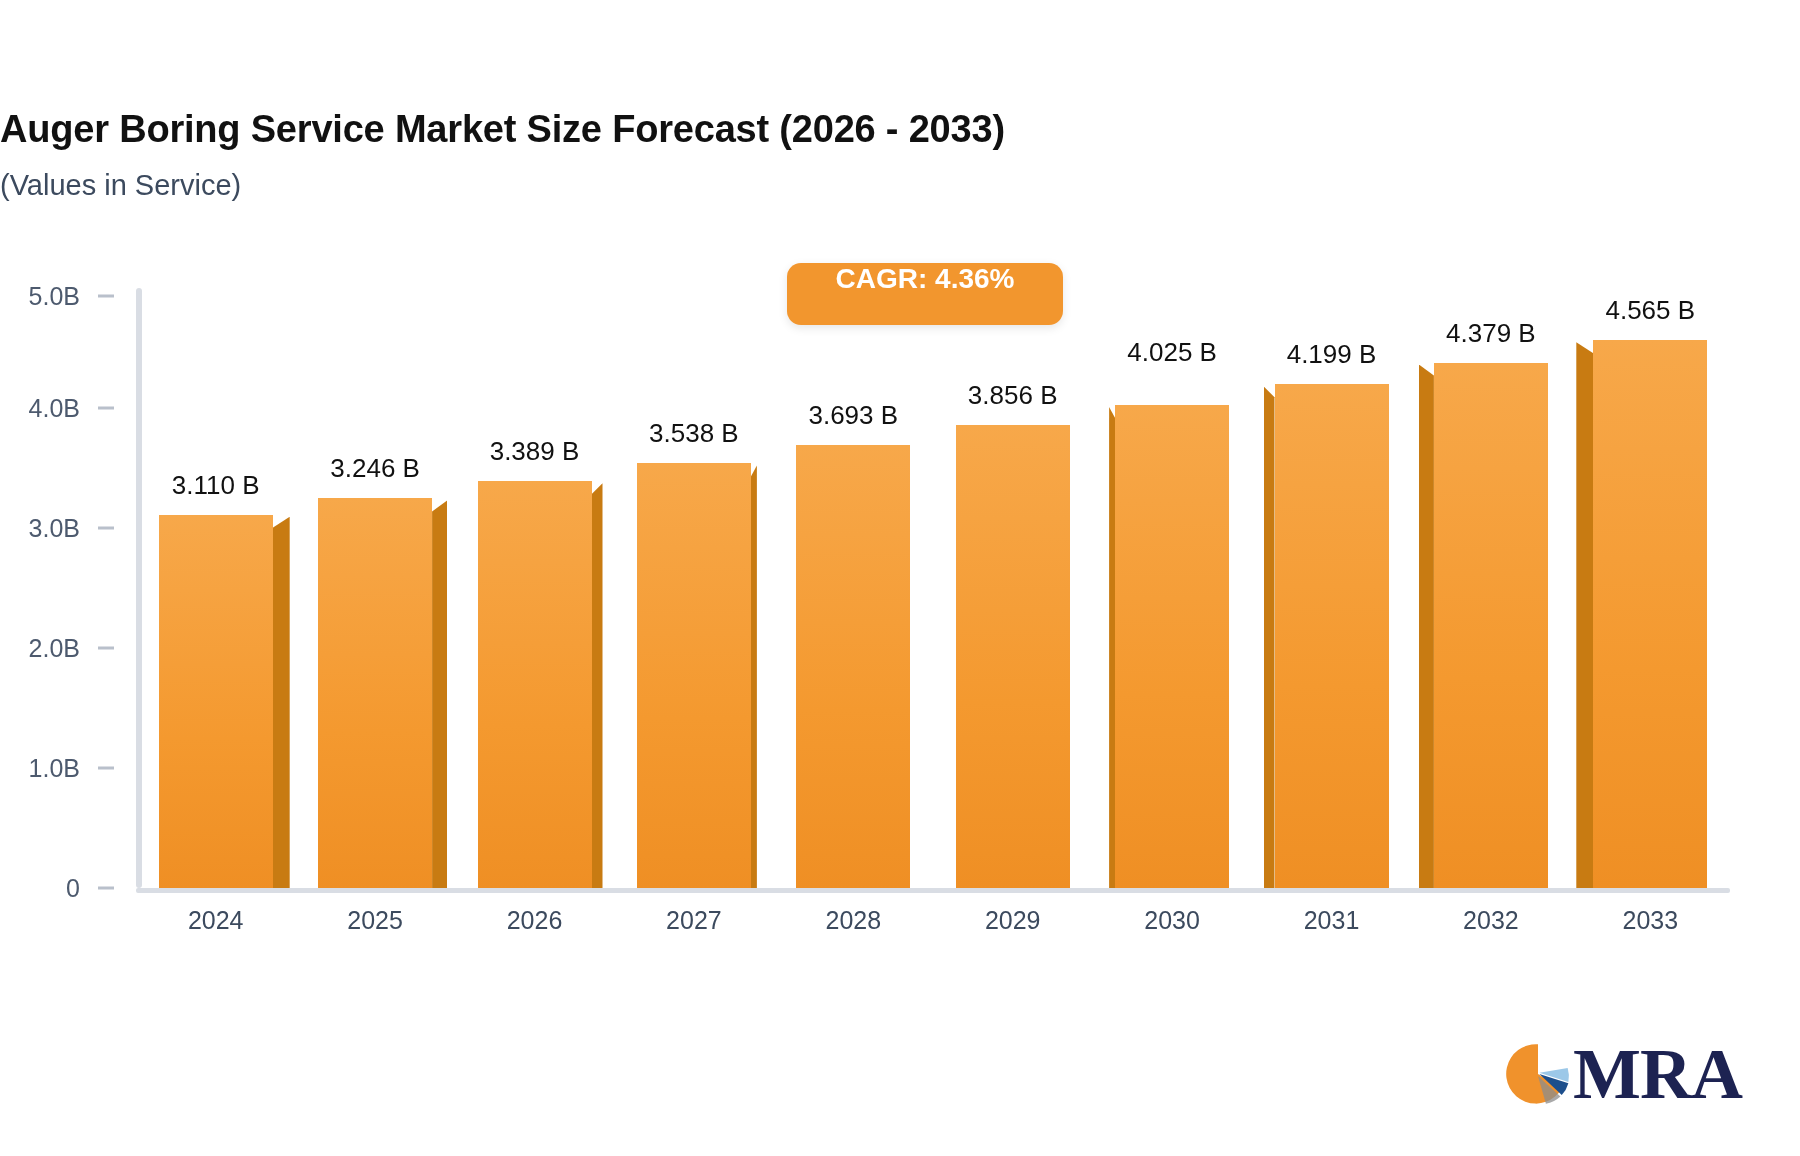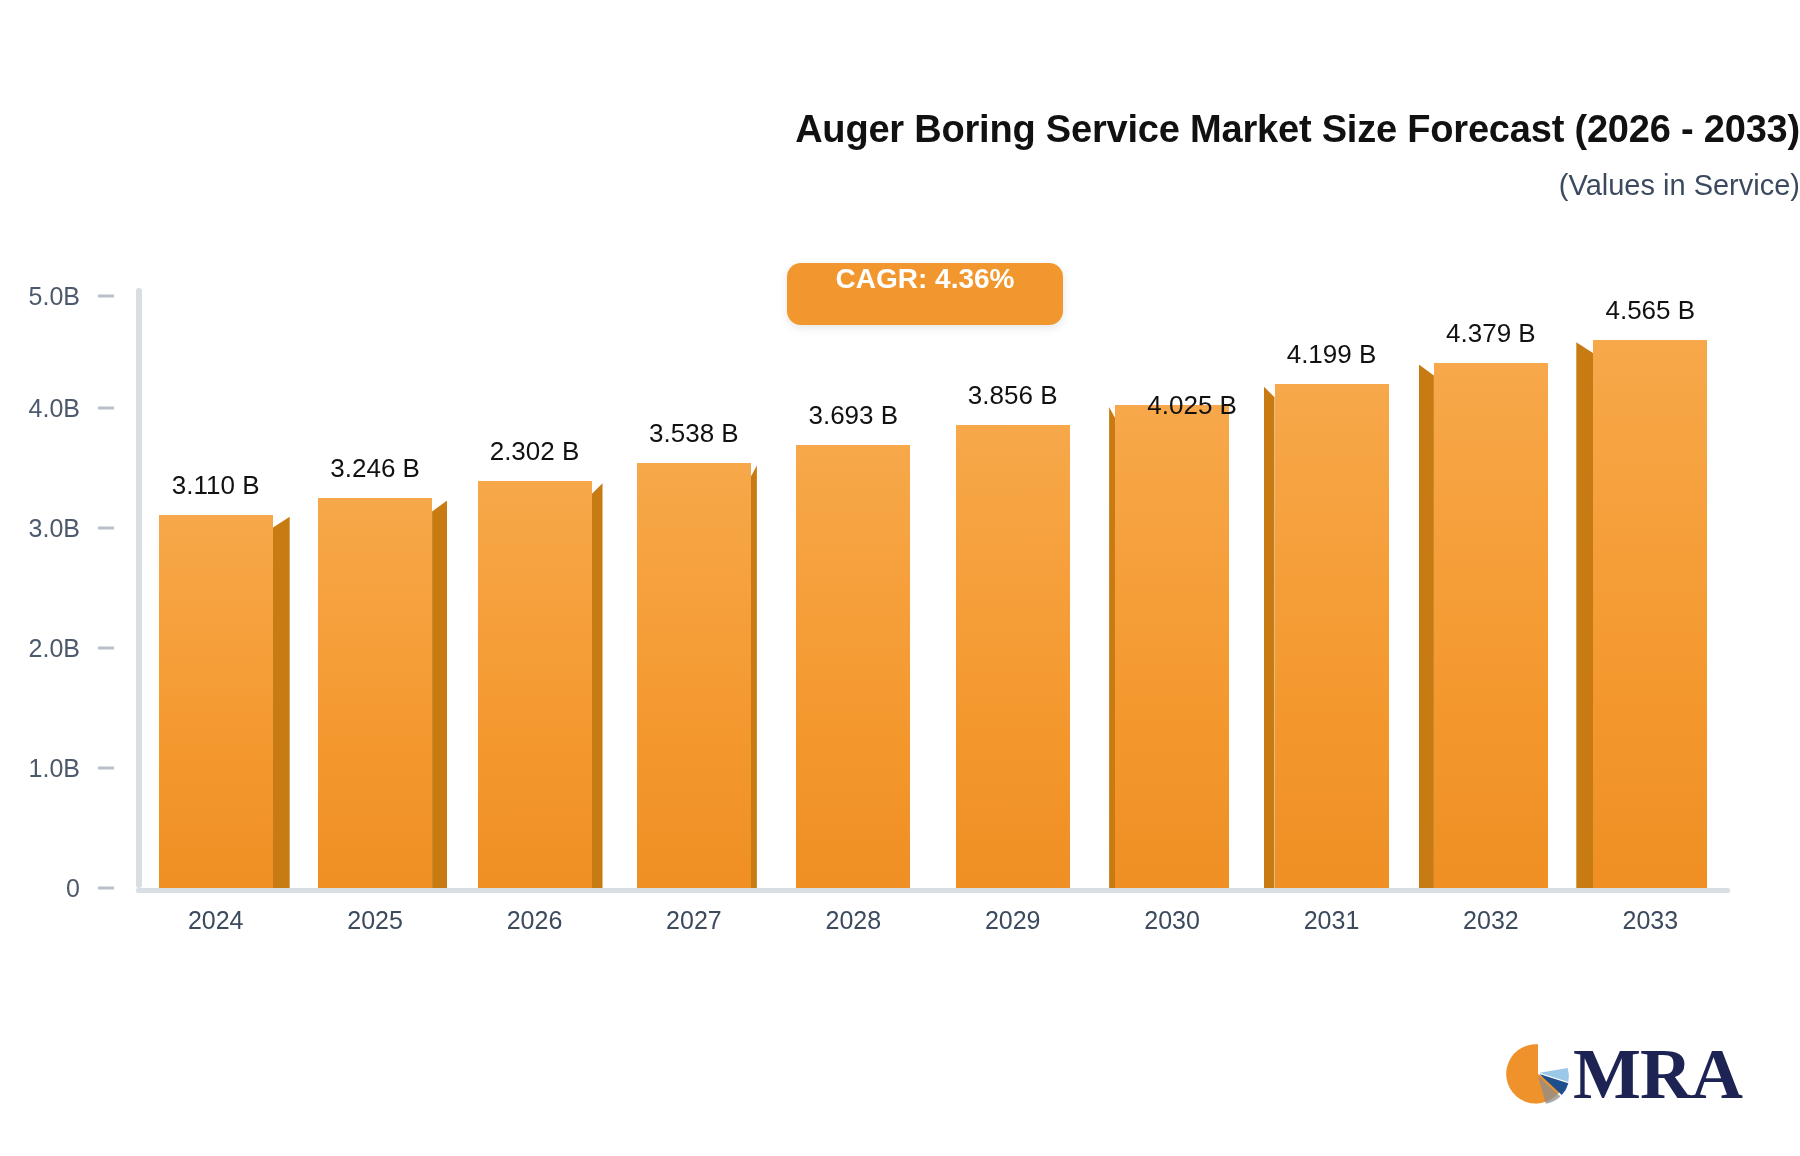--- a/index.html
+++ b/index.html
@@ -22,21 +22,21 @@
     height: 1156px;
     background: #ffffff;
   }
 
   
   .title-block {
     position: absolute;
     left: 0;
     top: 108px;
     width: 1800px;
-    text-align: right;
+    text-align: left;
   }
   .chart-title {
     font-size: 38px;
     font-weight: bold;
     color: #111111;
     letter-spacing: -0.2px;
     line-height: 1.15;
     white-space: nowrap;
   }
   .chart-subtitle {
@@ -267,21 +267,21 @@
             <div class="bar-front"></div>
             <div class="bar-side right" style="width: 15px; height: 387.52px; right: -15px;"></div>
           </div>
           <div class="bar-label" style="bottom: 403.52px;">3.246 B</div>
         </div>
         <div class="bar-group" style="left: 341.5px; width: 114px;">
           <div class="bar-3d" style="height: 406.68px;">
             <div class="bar-front"></div>
             <div class="bar-side right" style="width: 11px; height: 404.68px; right: -11px;"></div>
           </div>
-          <div class="bar-label" style="bottom: 420.68px;">2.302 B</div>
+          <div class="bar-label" style="bottom: 420.68px;">3.389 B</div>
         </div>
         <div class="bar-group" style="left: 500.9px; width: 114px;">
           <div class="bar-3d" style="height: 424.56px;">
             <div class="bar-front"></div>
             <div class="bar-side right" style="width: 6px; height: 422.56px; right: -6px;"></div>
           </div>
           <div class="bar-label" style="bottom: 438.56px;">3.538 B</div>
         </div>
         <div class="bar-group" style="left: 660.3px; width: 114px;">
           <div class="bar-3d" style="height: 443.16px;">
@@ -293,21 +293,21 @@
           <div class="bar-3d" style="height: 462.72px;">
             <div class="bar-front"></div>
           </div>
           <div class="bar-label" style="bottom: 476.72px;">3.856 B</div>
         </div>
         <div class="bar-group" style="left: 979.1px; width: 114px;">
           <div class="bar-3d" style="height: 483px;">
             <div class="bar-front"></div>
             <div class="bar-side left" style="width: 6px; height: 481px; left: -6px;"></div>
           </div>
-          <div class="bar-label" style="bottom: 467px; margin-left: 20px;">4.025 B</div>
+          <div class="bar-label" style="bottom: 520px;">4.025 B</div>
         </div>
         <div class="bar-group" style="left: 1138.5px; width: 114px;">
           <div class="bar-3d" style="height: 503.88px;">
             <div class="bar-front"></div>
             <div class="bar-side left" style="width: 11px; height: 501.88px; left: -11px;"></div>
           </div>
           <div class="bar-label" style="bottom: 517.88px;">4.199 B</div>
         </div>
         <div class="bar-group" style="left: 1297.9px; width: 114px;">
           <div class="bar-3d" style="height: 525.48px;">

